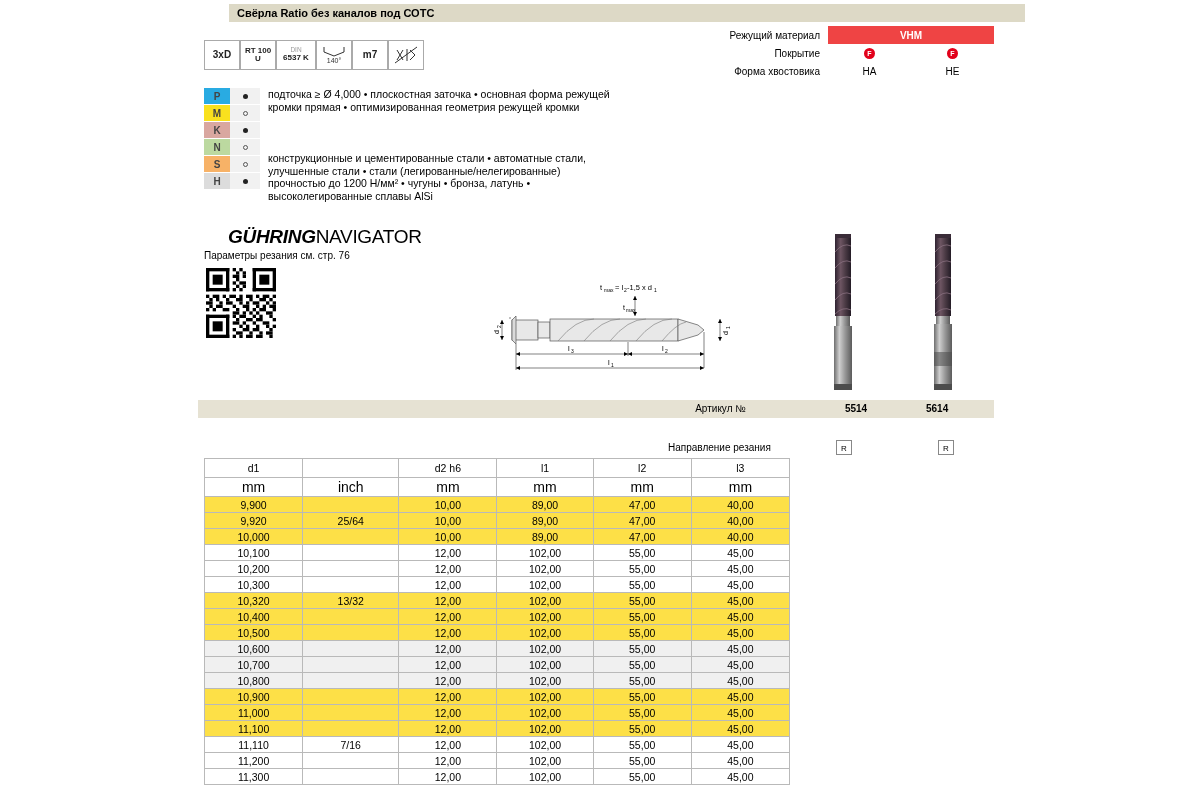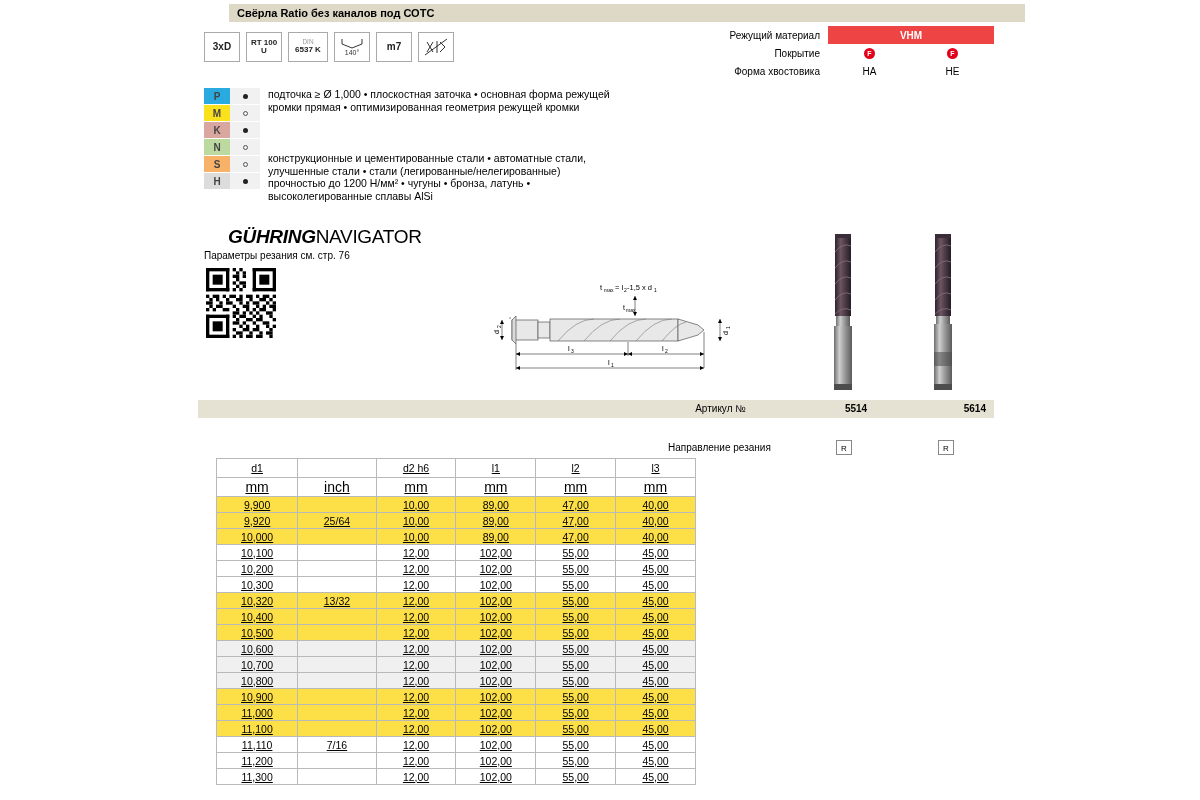--- a/index.html
+++ b/index.html
@@ -13,21 +13,21 @@
   .page { position:relative; width:1200px; height:800px; }
 
   
   .titlebar {
     position:absolute; left:198px; top:4px; width:796px; height:18px;
     background:#ddd9c6; font-weight:bold; font-size:11px;
     padding:3px 0 0 8px; color:#000;margin-left:31px;
   }
 
   
-  .iconrow { position:absolute; left:204px; top:32px; display:flex; gap:6px; }
+  .iconrow { position:absolute; left:204px; top:40px; display:flex; gap:0; }
   .ibox {
     width:36px; height:30px; border:1px solid #aaa; background:#fff;
     display:flex; flex-direction:column; align-items:center; justify-content:center;
     font-size:8px; line-height:1.05; color:#333; position:relative;
   }
   .ibox.wide { width:40px; }
   .ibox b { font-size:10px; font-weight:bold; color:#222; }
   .ibox .sm { font-size:6.5px; }
   .ibox .gray { color:#9a9a9a; }
   .ibox svg { display:block; }
@@ -81,36 +81,36 @@
   .drill1 { left:828px; top:232px; }
   .drill2 { left:928px; top:232px; }
 
   
   .artbar {
     position:absolute; left:198px; top:400px; width:796px; height:18px;
     background:#e6e2d3;
   }
   .artbar .lab { position:absolute; right:248px; top:3px; font-size:10px; }
   .artbar .n1 { position:absolute; left:628px; top:3px; width:60px; text-align:center; font-weight:bold; font-size:10px; }
-  .artbar .n2 { position:absolute; left:728px; top:3px; width:60px; text-align:right; font-weight:bold; font-size:10px; }
+  .artbar .n2 { position:absolute; left:728px; top:3px; width:60px; text-align:left; font-weight:bold; font-size:10px; }
 
   
   .cutrow { position:absolute; left:198px; top:440px; width:796px; height:20px; }
   .cutrow .lab { position:absolute; left:470px; top:2px; font-size:10px; }
   .rbox {
     position:absolute; top:0; width:16px; height:15px; border:1px solid #888;
     background:#fff; font-size:8px; text-align:center; line-height:15px;
   }
   .rbox.r1 { left:638px; }
   .rbox.r2 { left:740px; }
 
   
   .dtable {
-    position:absolute; left:216px; top:458px; width:480px;
-    border-collapse:collapse; font-size:10.5px;text-decoration:underline;
+    position:absolute; left:204px; top:458px; width:586px;
+    border-collapse:collapse; font-size:10.5px;
   }
   .dtable th, .dtable td {
     border:1px solid #b9b9b9; text-align:center; height:16px; padding:0;
     font-weight:normal;
   }
   .dtable th { height:19px; }
   .dtable tr.hdr1 th { background:#fff; }
   .dtable tr.hdr2 th { background:#fff; font-size:14px; }
   .dtable td { background:#fff; }
   .dtable tr.g td { background:#fde047; }
@@ -218,21 +218,21 @@
         </div>
     </div>
     <div class="r">
       <div class="k" style="background:#dcdcdc">H</div>
       <div class="v">
           <span class="bdot"></span>
         </div>
     </div>
   </div>
 
-  <div class="mattext t1">подточка ≥ Ø 1,000 • плоскостная заточка • основная форма режущей кромки прямая • оптимизированная геометрия режущей кромки</div>
+  <div class="mattext t1">подточка ≥ Ø 4,000 • плоскостная заточка • основная форма режущей кромки прямая • оптимизированная геометрия режущей кромки</div>
   <div class="mattext t2">конструкционные и цементированные стали • автоматные стали, улучшенные стали • стали (легированные/нелегированные) прочностью до 1200 Н/мм² • чугуны • бронза, латунь • высоколегированные сплавы AlSi</div>
 
   <div class="brand">
     <span class="b1">GÜHRING</span><span class="b2">NAVIGATOR</span>
   </div>
   <div class="brandsub">Параметры резания см. стр. 76</div>
 
   <svg class="qr" viewBox="0 0 21 21">
     <rect width="21" height="21" fill="#fff"></rect>
     <g fill="#000">

